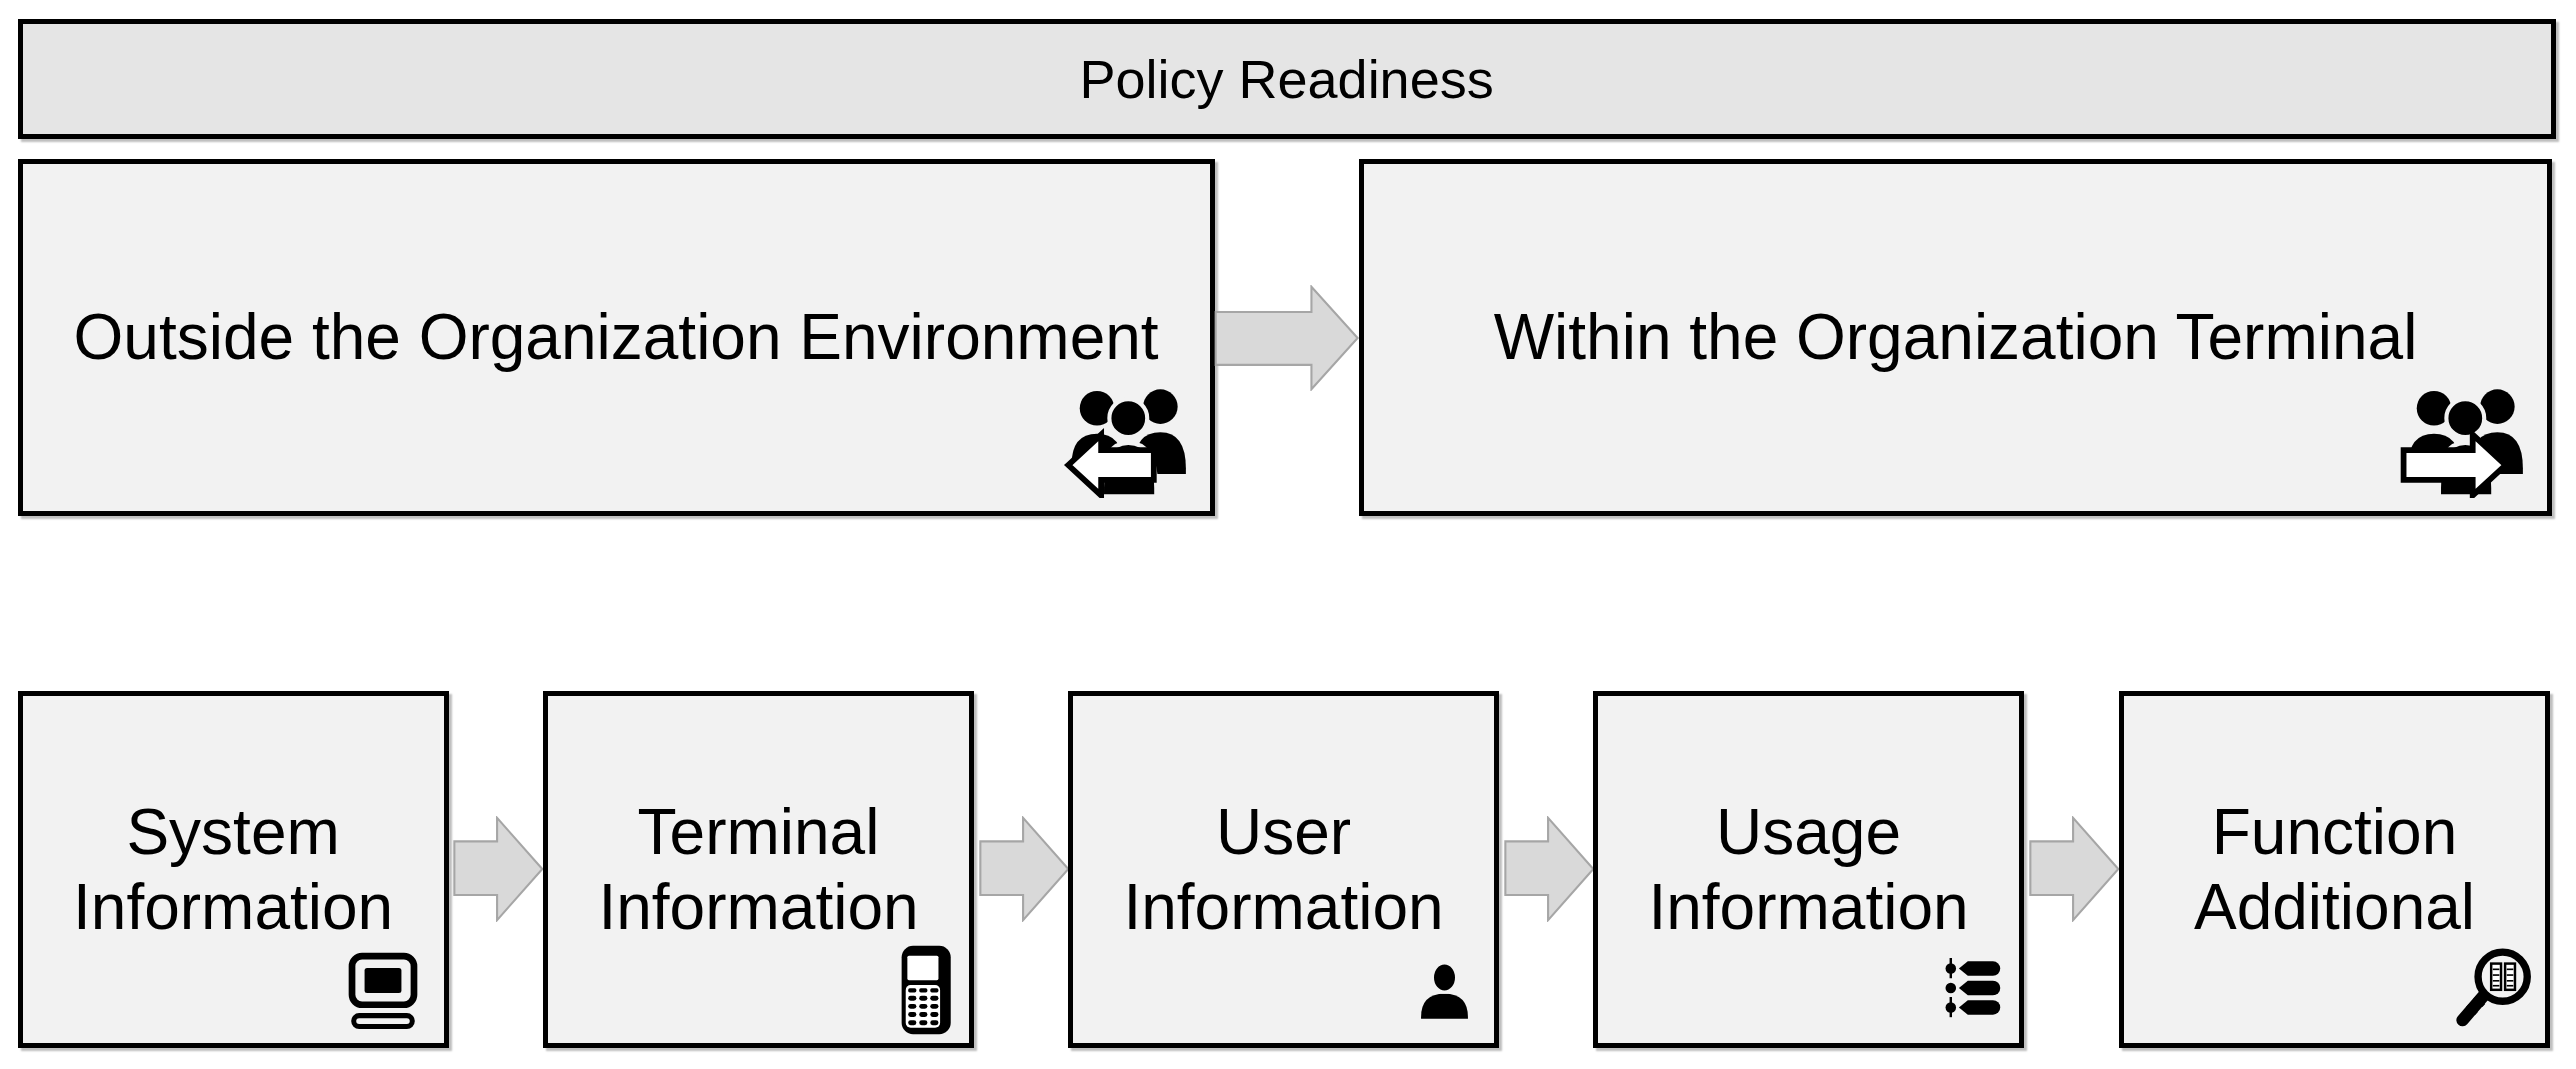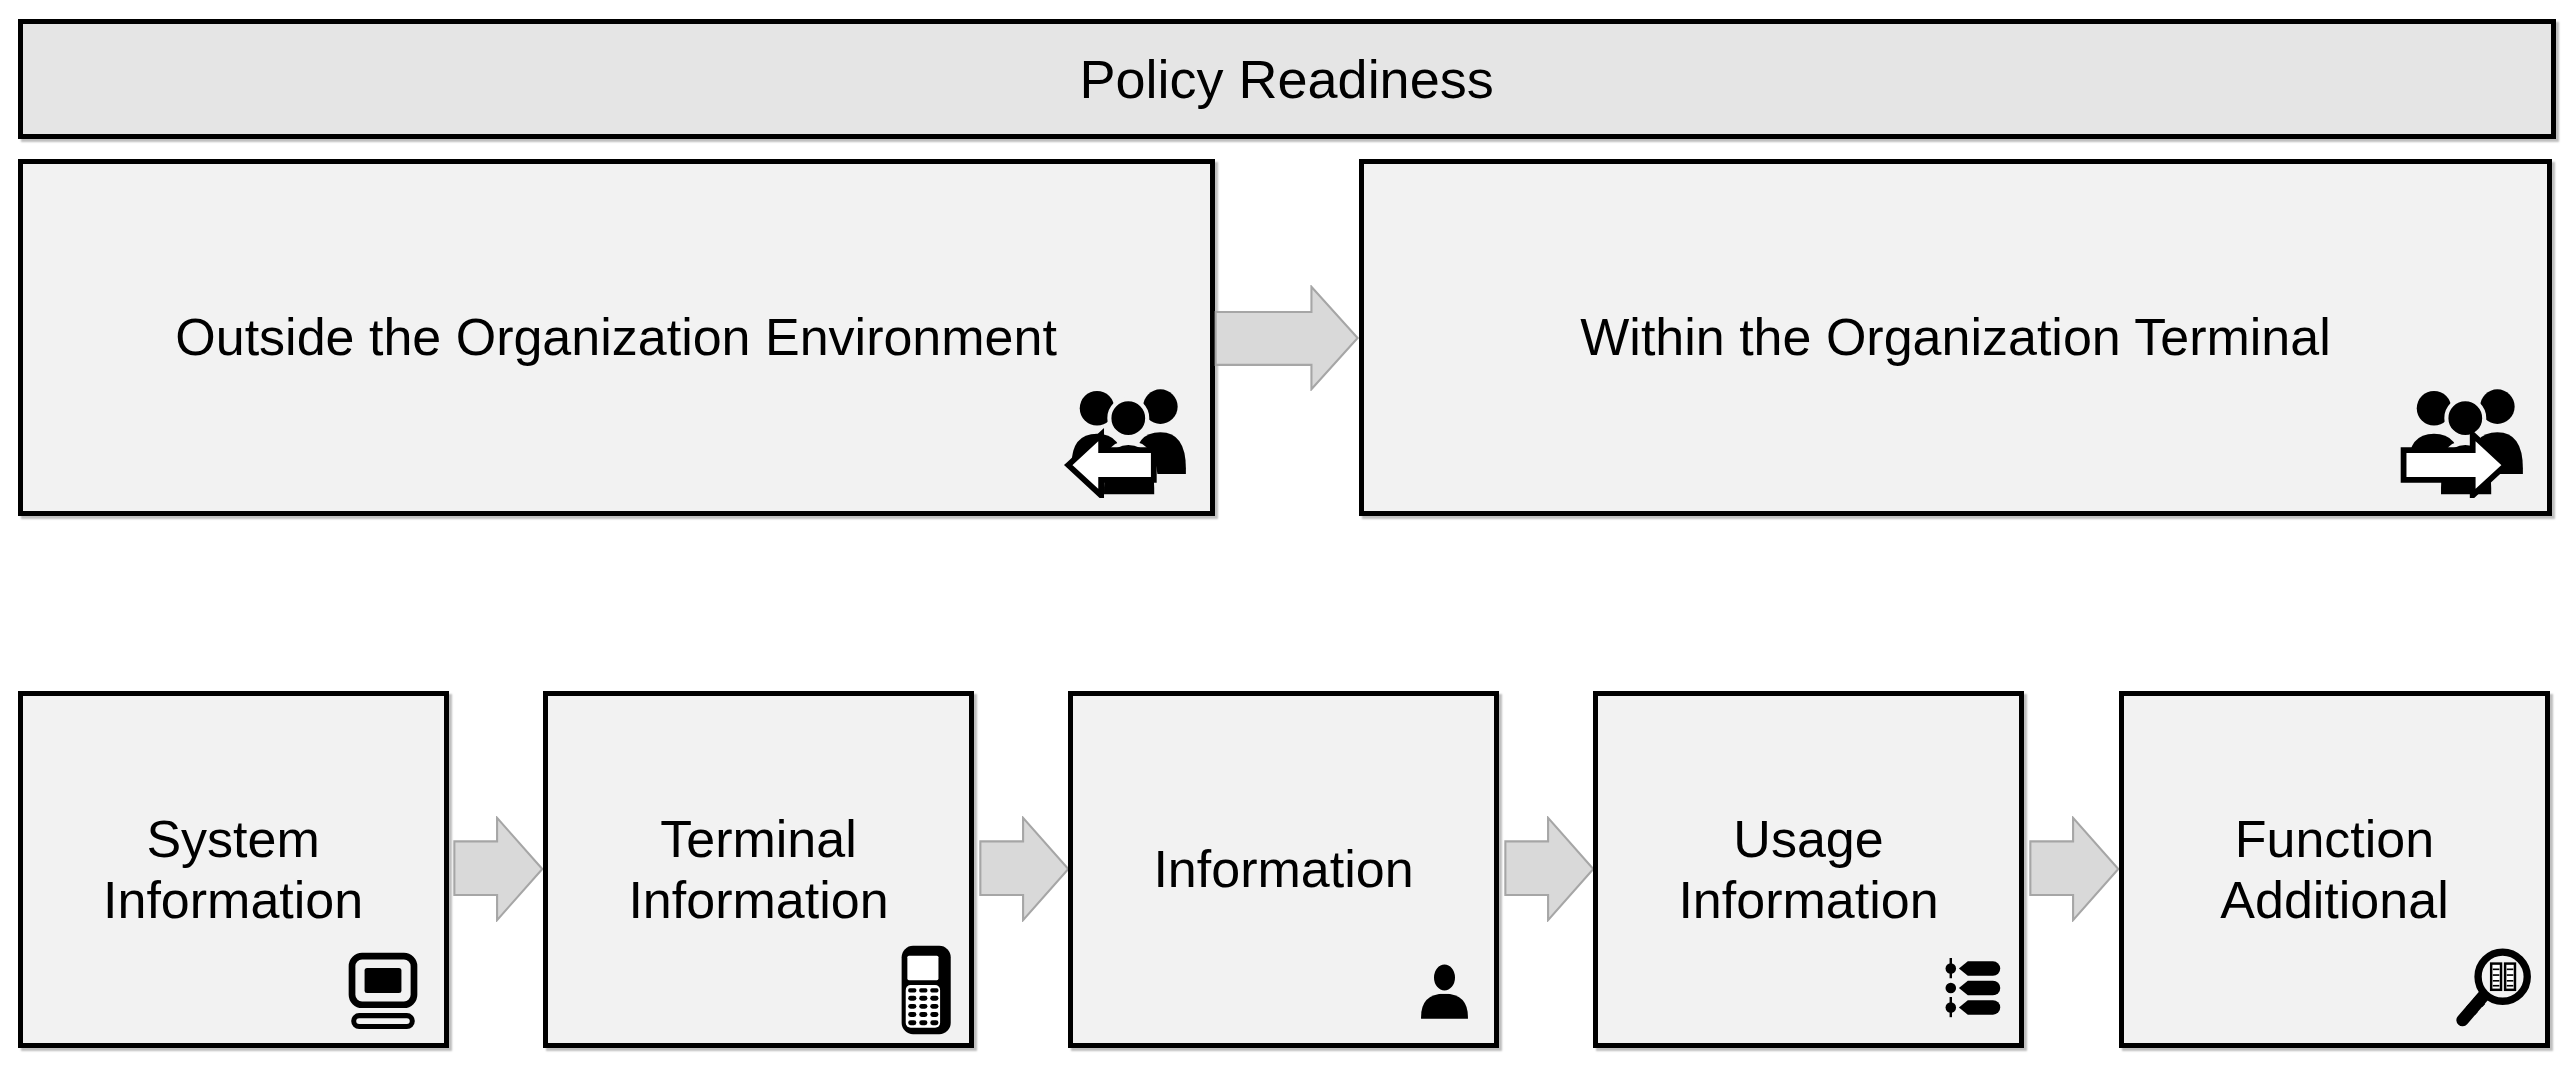--- a/index.html
+++ b/index.html
@@ -11,21 +11,21 @@
     position:absolute; left:17.6px; width:2538px; height:120px;
     background:#e5e5e5; border:5px solid #000; box-sizing:border-box;
     display:flex; align-items:center; justify-content:center;
     font-size:54px; box-shadow:2.5px 2.5px 1.7px #bfbfbf;
   }
   #policy-bar { top:19.3px; }
   #tech-bar   { top:551px; }
   .box {
     position:absolute; background:#f2f2f2; border:5px solid #000; box-sizing:border-box;
     display:flex; align-items:center; justify-content:center; text-align:center;
-    font-size:52px; line-height:1.16; box-shadow:2.5px 2.5px 1.7px #bfbfbf;
+    font-size:64px; line-height:1.16; box-shadow:2.5px 2.5px 1.7px #bfbfbf;
   }
   .policy-box { top:159px; height:357px; }
   #pbox1 { left:17.6px;   width:1197px; }
   #pbox2 { left:1359px; width:1193px; }
   .tech-box { top:691px; height:357px; width:431px; }
   #tbox1 { left:17.6px; }
   #tbox2 { left:543px; }
   #tbox3 { left:1068px; }
   #tbox4 { left:1593px; }
   #tbox5 { left:2119px; }
@@ -137,20 +137,21 @@
       </svg>
     </span>
   </div>
 
   <svg class="flow-arrow" id="tarrow2" width="93" height="106" viewBox="0 0 111 126">
     <polygon class="arrow-shape" points="4,30 55,30 55,2 109,63 55,124 55,94 4,94"></polygon>
   </svg>
 
   <div class="box tech-box" id="tbox3">
     <div>
+      <span class="line">User</span>
       <span class="line">Information</span>
     </div>
     <span class="icon" id="icon-person">
       <svg viewBox="0 0 68 72" width="55" height="59">
         <path d="M5 69 Q5 40 34 40 Q63 40 63 69 L63 71 L5 71 Z" fill="#000"></path>
         <ellipse cx="34" cy="20" rx="15" ry="18" fill="#000" stroke="#f2f2f2" stroke-width="4"></ellipse>
       </svg>
     </span>
   </div>
 

